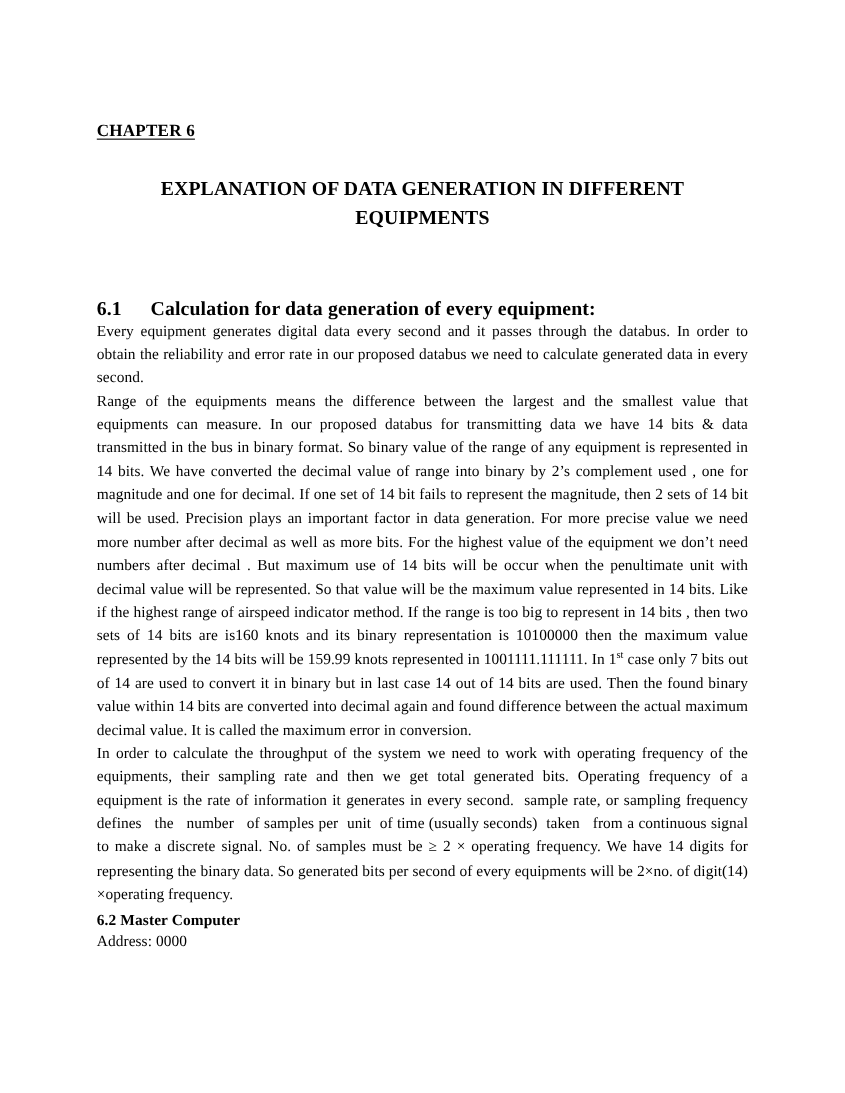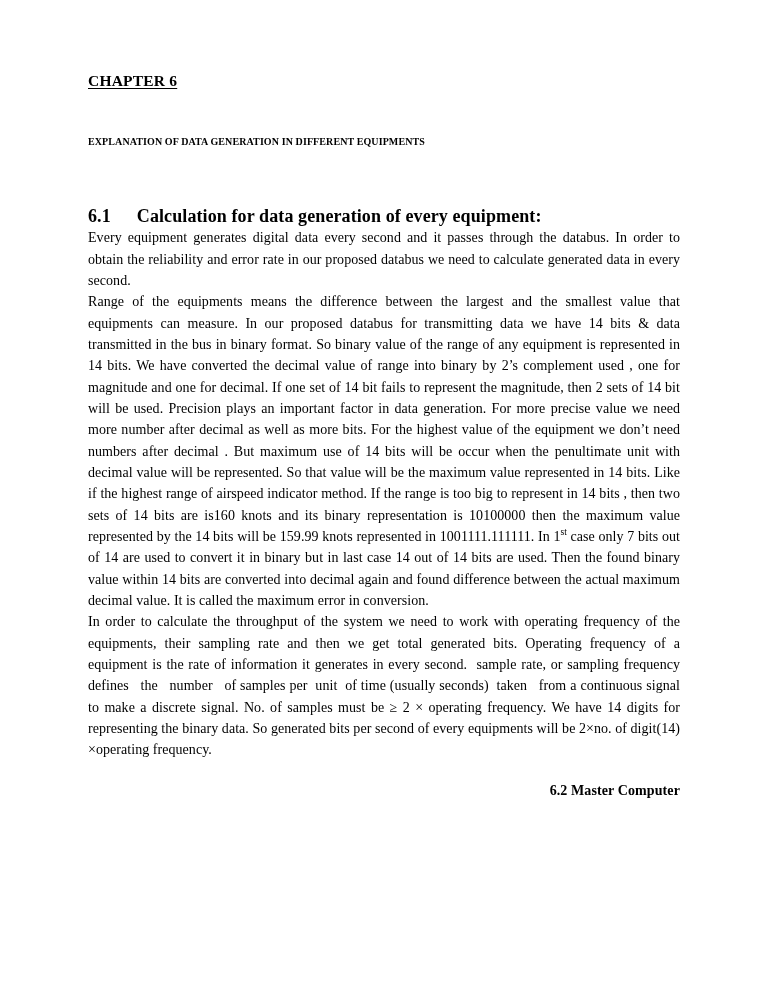--- a/index.html
+++ b/index.html
@@ -13,21 +13,21 @@
     font-family: "Liberation Serif", "DejaVu Serif", serif;
     color: #000000;
     -webkit-font-smoothing: antialiased;
   }
   .page {
     position: relative;
     width: 768px;
     height: 994px;
     background: #ffffff;
     box-sizing: border-box;
-    padding: 72px 88px 0 88px;
+    padding: 111px 88px 0 88px;
   }
   .content {
     width: 592px;
   }
 
   
   .chapter-label {
     font-size: 15.5px;
     font-weight: bold;
     letter-spacing: 0.2px;
@@ -35,25 +35,26 @@
     padding: 0;
     display: block;
   }
   .chapter-label span.u {
     text-decoration: underline;
     text-underline-offset: 2px;
   }
 
   
   .chapter-title {
-    font-size: 10px;
+    font-size: 18px;
     font-weight: bold;
     line-height: 1.52;
-    margin: 44px 0 0 0;
+    margin: 29px 0 0 0;
     letter-spacing: 0.1px;
+    text-align: center;
   }
 
   
   .section-heading {
     font-size: 18px;
     font-weight: bold;
     margin: 0;
     letter-spacing: 0.1px;
     white-space: pre;
   }
@@ -69,21 +70,21 @@
   
   p.body {
     font-size: 14px;
     line-height: 1.525;
     text-align: justify;
     text-justify: inter-word;
     margin: 0;
     letter-spacing: 0.05px;
   }
   .gap-sm { margin-top: 14px; }
-  .gap-md { margin-top: 22px; text-align: right; }
+  .gap-md { margin-top: 6px; }
   .gap-lg { margin-top: 22px; }
   .gap-xl { margin-top: 30px; }
   sup {
     font-size: 0.68em;
     vertical-align: super;
     line-height: 0;
   }
   .tabgap {
     display: inline-block;
     width: 26px;
@@ -104,16 +105,17 @@
 
     <p class="body gap-md">Every equipment generates digital data every second and it passes through the databus. In order to obtain the reliability and error rate in our proposed databus we need to calculate generated data in every second.</p>
 
     <p class="body gap-lg"><span>Range of the equipments means the difference between the largest and the smallest value that equipments can measure. In our proposed databus for transmitting data we have 14 bits &amp; data transmitted in the bus in binary format. So binary value of the range of any equipment is represented in 14 bits. We have converted the decimal value of range into binary by 2’s complement used , one for magnitude and one for decimal. If one set of 14 bit fails to represent the magnitude, then 2 sets of 14 bit will be used. Precision plays an important factor in data generation. For more precise value we need more number after decimal as well as more bits.  For the highest value of the equipment we don’t need numbers after decimal . But maximum use of 14 bits will be occur when the penultimate unit with decimal value will be represented. So that value will be the maximum value represented in 14 bits. Like if the highest range of airspeed indicator method.  If the range is too big to represent in 14 bits , then two sets of  14 bits are is160 knots and its binary representation is 10100000  then the maximum value represented by the 14 bits will be 159.99 knots represented in 1001111.111111. In 1</span><sup>st</sup><span> case only 7 bits out of 14 are used to convert it in binary but in last case 14 out of 14 bits are used. Then the found binary value within 14 bits are converted into decimal again and found difference between the actual maximum decimal value. It is called the maximum error in conversion.</span></p>
 
     <p class="body gap-lg wsp">In order to calculate the throughput of the system we need to work with operating frequency of the equipments, their sampling rate and then we get total generated bits. Operating frequency of a equipment is the rate of information it generates in every second.  sample rate, or sampling frequency defines   the   number   of samples per  unit  of time (usually seconds)  taken   from a continuous signal to make a discrete signal. No. of samples must be ≥ 2 × operating frequency. We have 14 digits for representing the binary data. So generated bits per second of every equipments will be 2×no. of digit(14) ×operating frequency.</p>
 
 
     <div class="subsection-heading gap-md">6.2 Master Computer</div>
 
+    <p class="body gap-sm">Address:  0000</p>
 
 
   </div>
 </div>
 
 </body></html>

